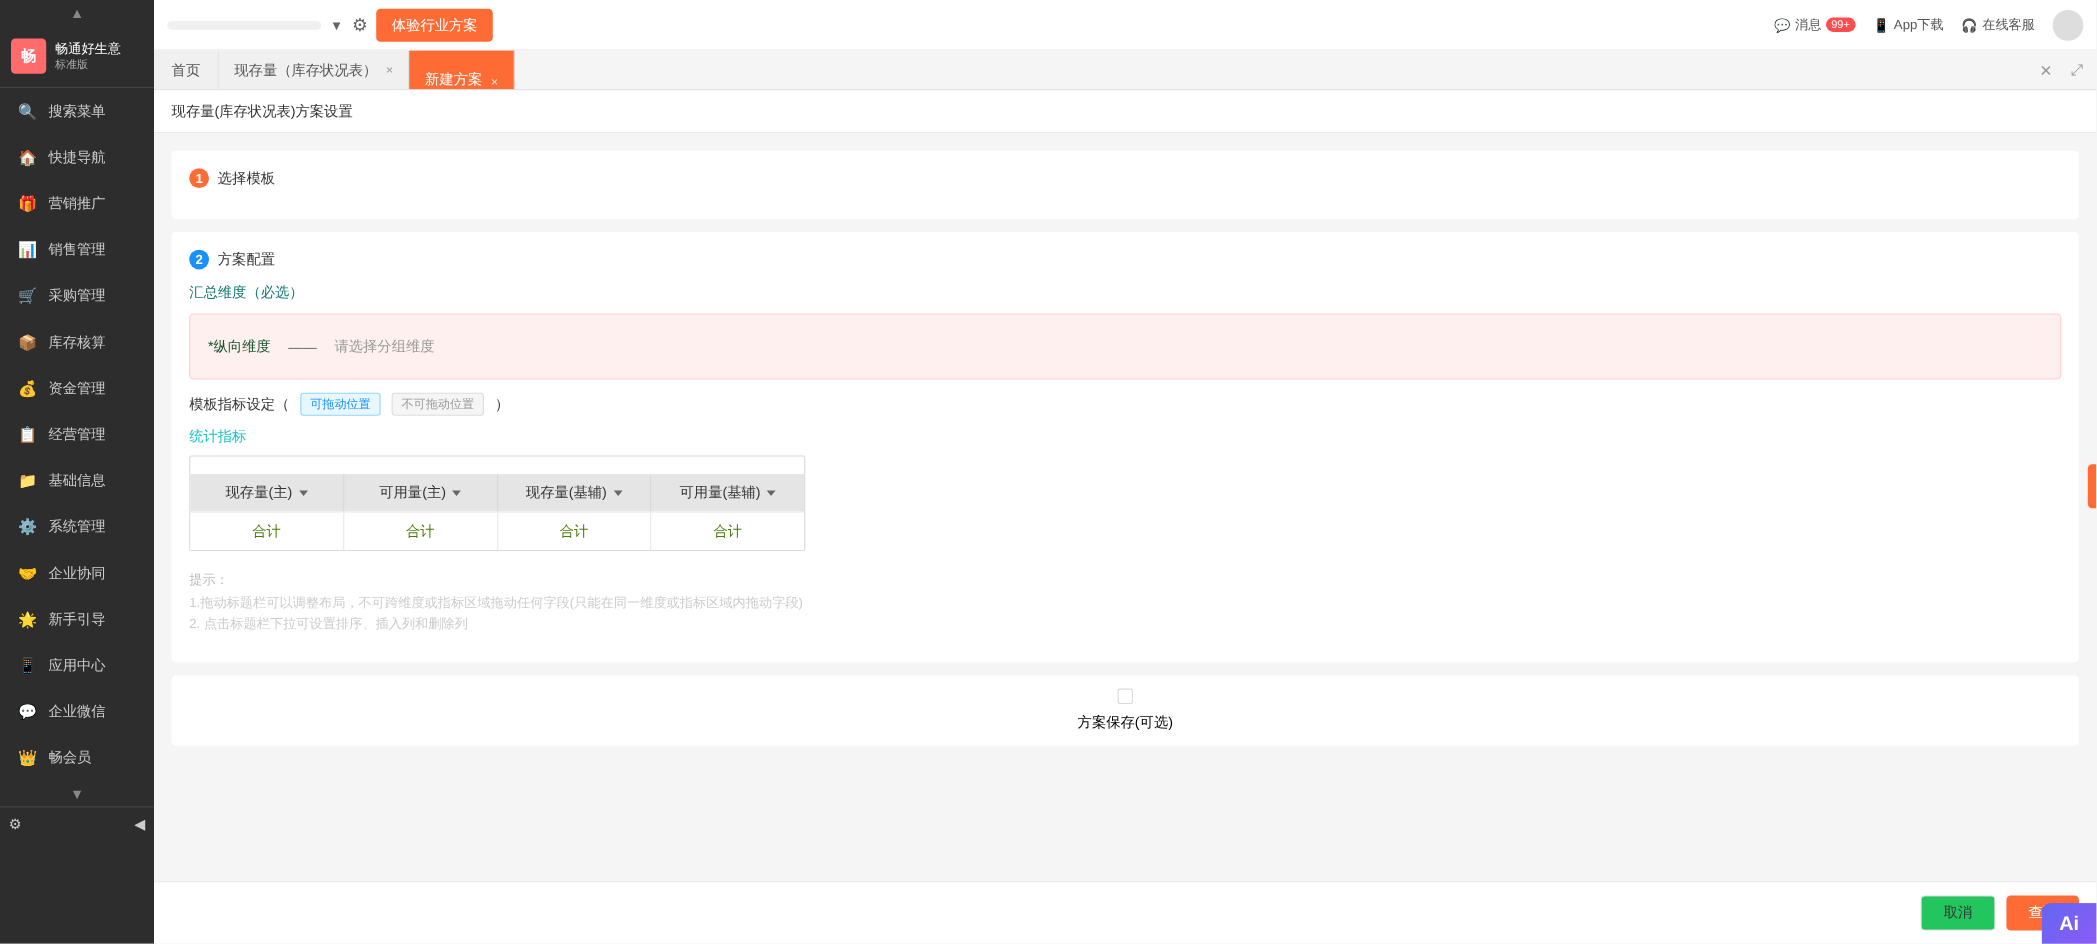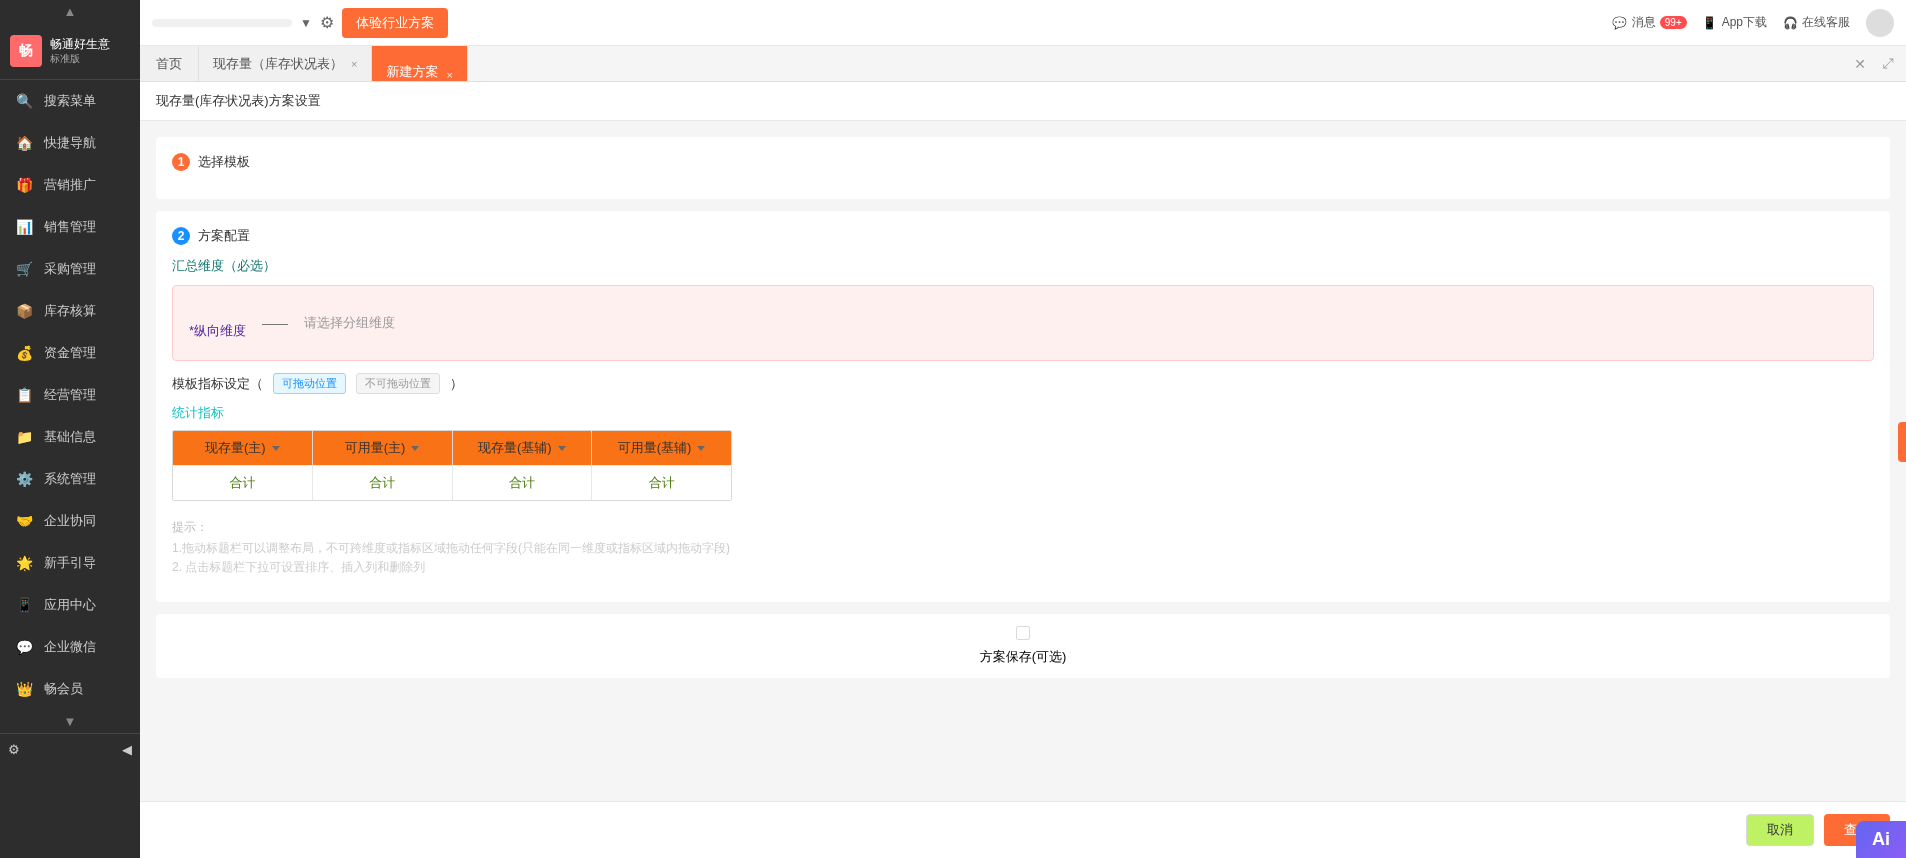--- a/index.html
+++ b/index.html
@@ -287,21 +287,21 @@
 
     .dimension-box {
       background: #fff0f0;
       border: 1px solid #ffcccc;
       border-radius: 4px;
       padding: 20px 16px;
       display: flex;
       align-items: center;
       gap: 16px;
     }
-    .dimension-required { color: #4c1d95; font-size: 13px; margin-top: 16px; }
+    .dimension-required { color: #14532d; font-size: 13px; }
     .dimension-dash { color: #666; font-size: 13px; }
     .dimension-placeholder { color: #999; font-size: 13px; }
 
     
     .indicator-settings {
       margin-top: 12px;
     }
     .indicator-settings-label {
       font-size: 13px;
       color: #333;
@@ -336,21 +336,22 @@
     }
     .stats-table {
       border: 1px solid #d9d9d9;
       border-radius: 2px;
       overflow: hidden;
       display: inline-table;
       min-width: 560px;
     }
     .stats-header-row {
       display: flex;
-      background: #f97316;
+      background: #e5e5e5;
+      margin-top: 16px;
     }
     .stats-header-cell {
       flex: 1;
       padding: 8px 12px;
       font-size: 13px;
       color: #333;
       border-right: 1px solid #d9d9d9;
       display: flex;
       align-items: center;
       justify-content: center;
@@ -414,21 +415,21 @@
     .footer-bar {
       background: #fff;
       padding: 12px 16px;
       display: flex;
       justify-content: flex-end;
       gap: 10px;
       border-top: 1px solid #e8e8e8;
       flex-shrink: 0;
     }
     .btn-cancel {
-      background: #bef264;
+      background: #22c55e;
       border: 1px solid #d9d9d9;
       border-radius: 4px;
       padding: 6px 20px;
       font-size: 13px;
       color: #333;
       cursor: pointer;
     }
     .btn-query {
       background: #ff6b35;
       border: none;

